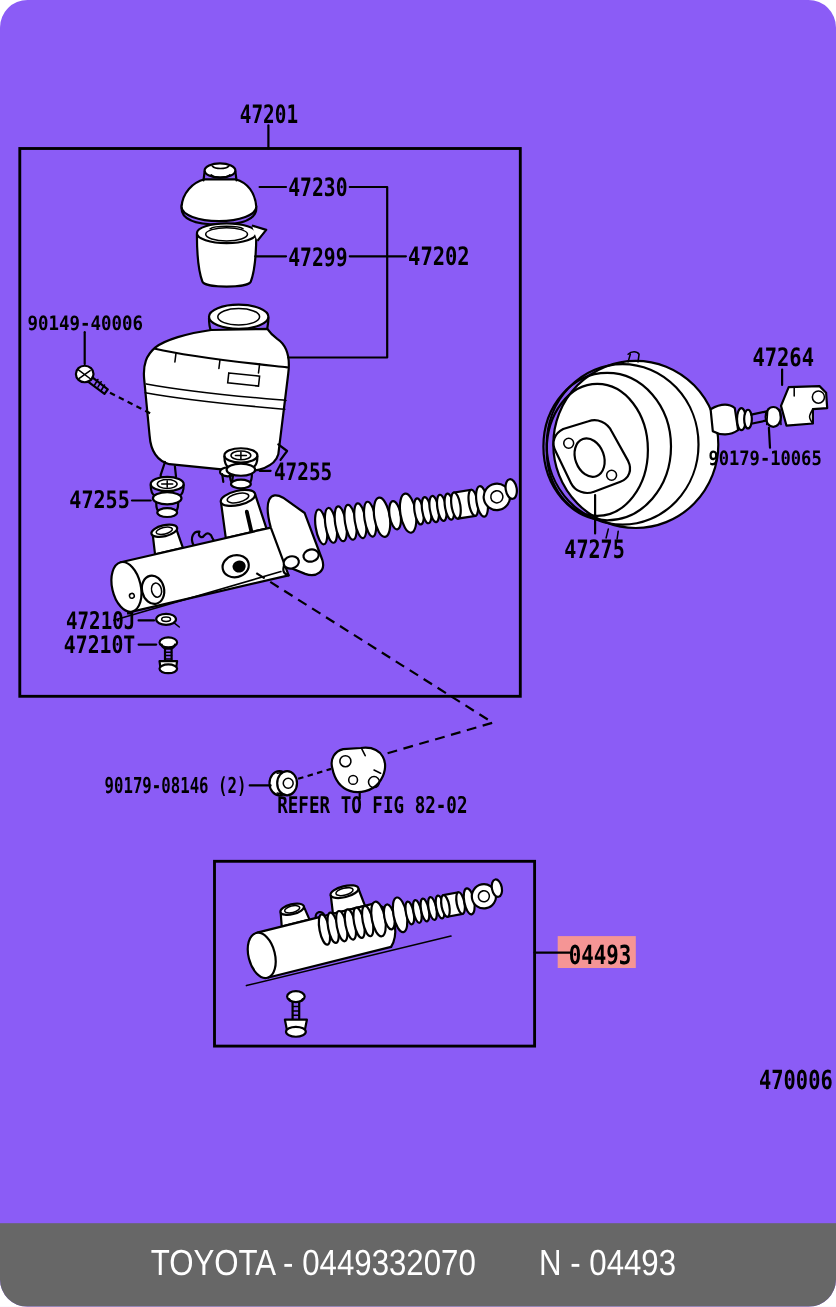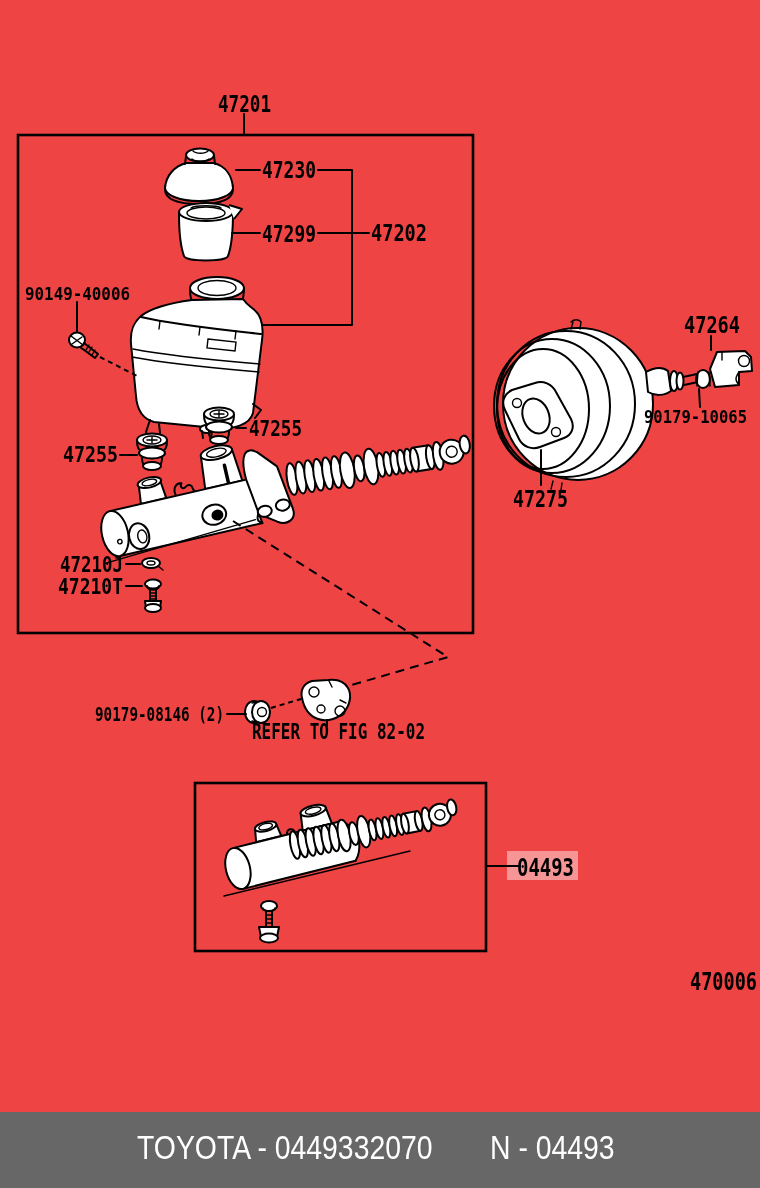--- a/index.html
+++ b/index.html
@@ -1,17 +1,17 @@
 <!DOCTYPE html>
 <html><head>
 <meta charset="utf-8">
 <style>
   html,body { margin:0; padding:0; background:#ffffff; }
-  .canvas { position:relative; width:760px; height:1188px; background:#ef4444; overflow:hidden;
-            font-family:"Liberation Sans", sans-serif; }
+  .canvas { position:relative; width:760px; height:1188px; background:#8b5cf6; overflow:hidden;
+            font-family:"Liberation Sans", sans-serif;border-radius:25px; }
   svg.diagram { position:absolute; left:0; top:0; }
   .ln  { fill:none; stroke:#000; stroke-width:2; stroke-linecap:round; stroke-linejoin:round; }
   .lnw { fill:#fff; stroke:#000; stroke-width:2; stroke-linejoin:round; }
   .lnt { fill:none; stroke:#000; stroke-width:1.4; stroke-linecap:round; }
   .box { fill:none; stroke:#000; stroke-width:2.6; }
   .dash  { fill:none; stroke:#000; stroke-width:2; stroke-dasharray:9 6; }
   .dash2 { fill:none; stroke:#000; stroke-width:2; stroke-dasharray:5 4; }
   .pt  { font-family:"DejaVu Sans Mono","Liberation Mono",monospace; font-weight:bold; fill:#000; }
   .footer { position:absolute; left:0; top:1112px; width:760px; height:76px; background:#676767;text-align:right; }
   .footer .ftxt { position:absolute; top:50%; color:#fff; font:400 33px "Liberation Sans",sans-serif;

